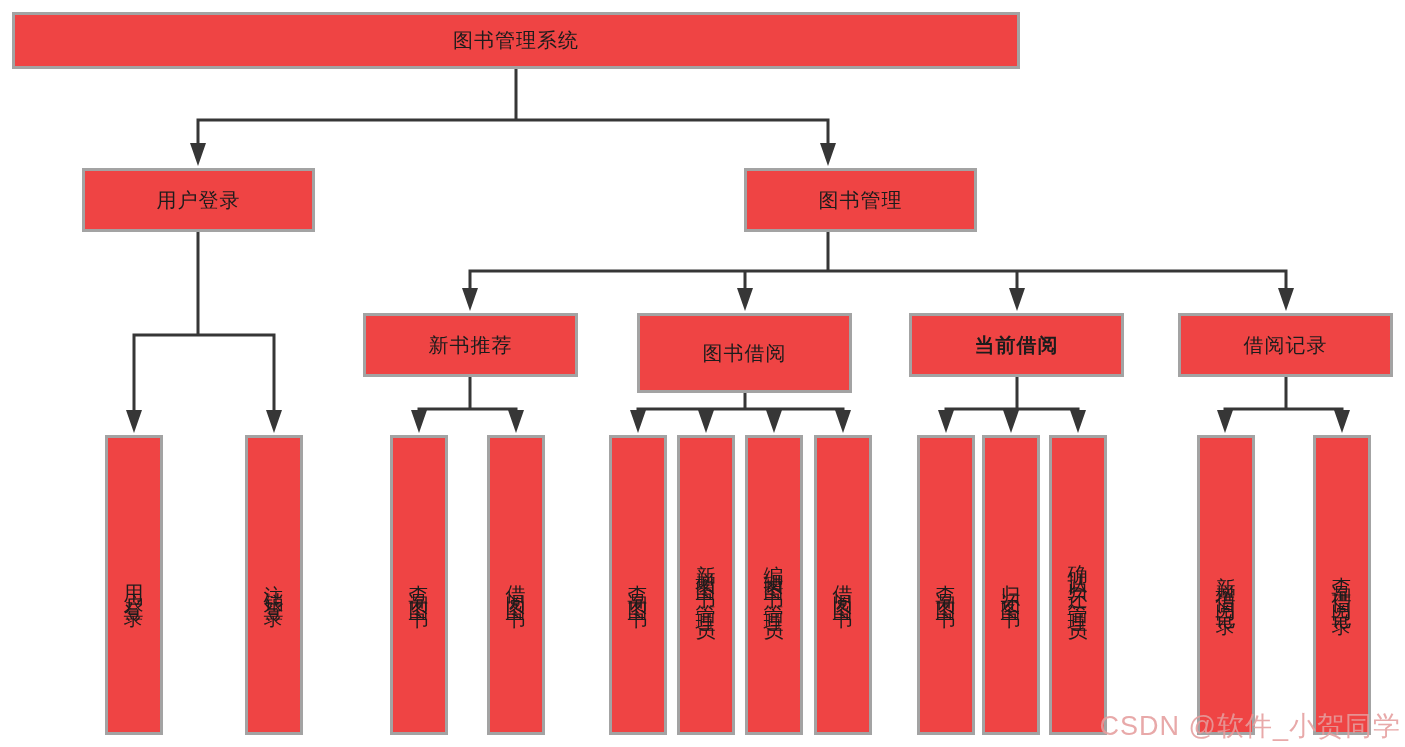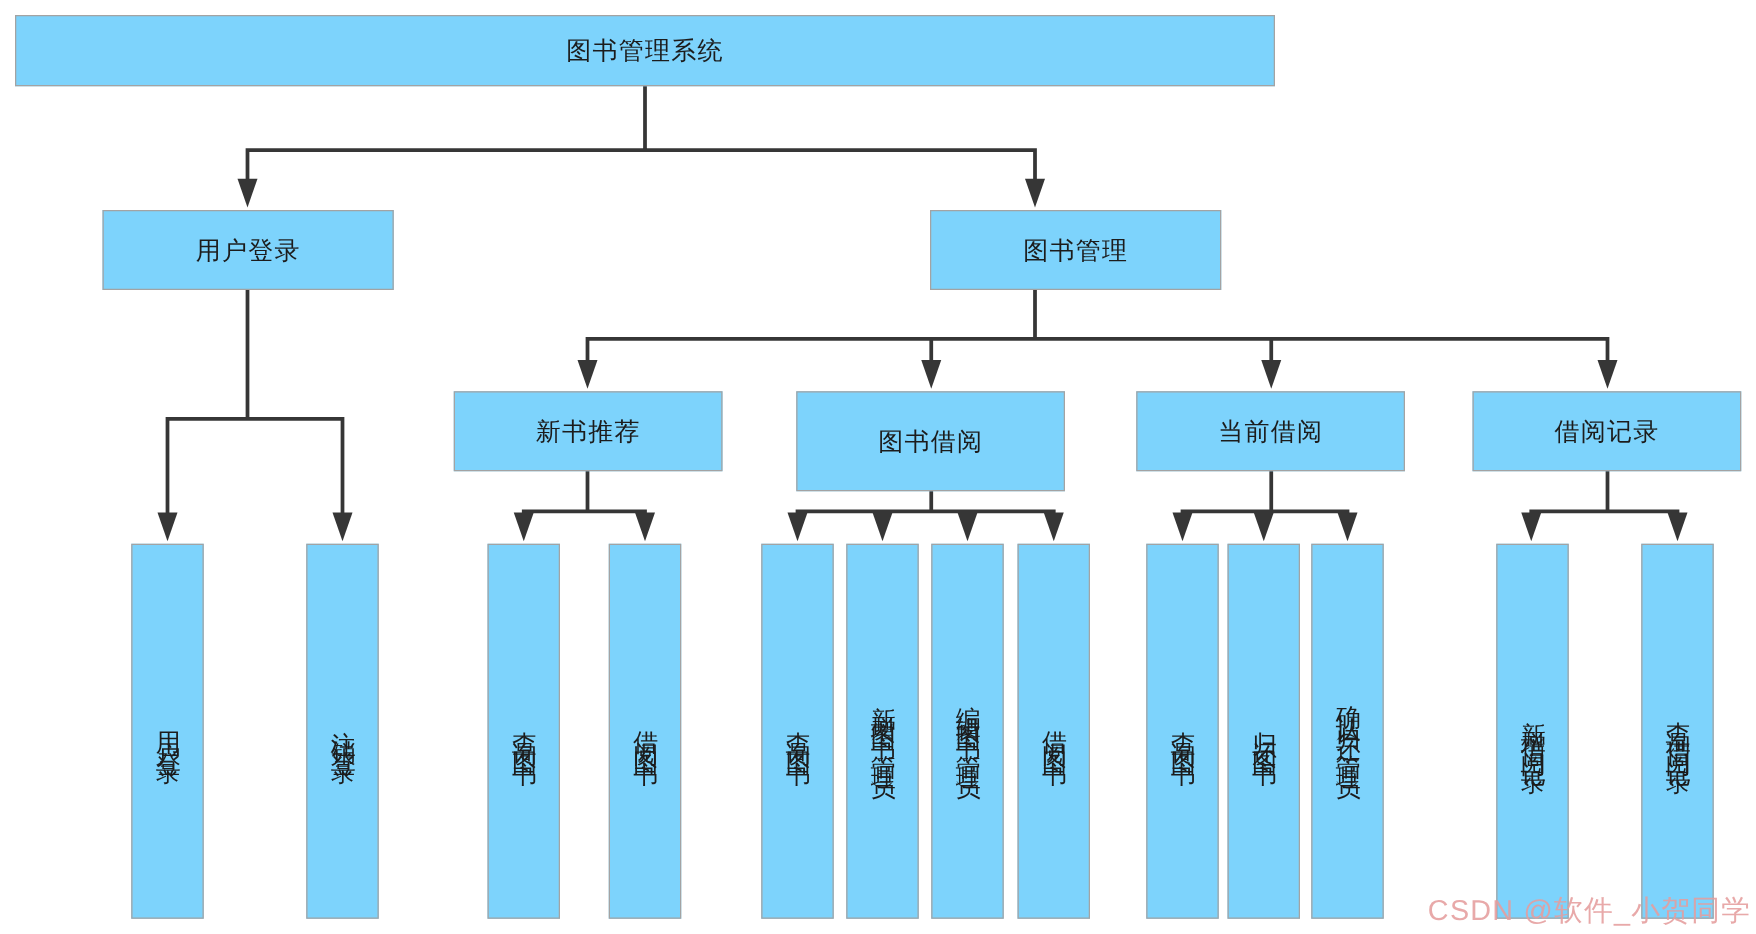--- a/index.html
+++ b/index.html
@@ -8,22 +8,22 @@
     width: 1405px;
     height: 747px;
     background: #ffffff;
     font-family: "Liberation Sans", sans-serif;
     overflow: hidden;
   }
   svg.wires { position: absolute; left: 0; top: 0; width: 1405px; height: 747px; }
   .node {
     position: absolute;
     box-sizing: border-box;
-    border: 1px solid #a3a3a3;
-    background: #7dd3fc;
+    border: 3px solid #a3a3a3;
+    background: #ef4444;
     display: flex;
     align-items: center;
     justify-content: center;
     color: #1c1c1c;
     font-size: 20px;
     letter-spacing: 1px;
     z-index: 2;
   }
   .leaf-label {
     writing-mode: vertical-rl;
@@ -32,34 +32,34 @@
     line-height: 1;
   }
   
   .n-root { left: 12px;  top: 12px;  width: 1008px; height: 57px; }
   
   .n-l2a  { left: 82px;  top: 168px; width: 233px;  height: 64px; }
   .n-l2b  { left: 744px; top: 168px; width: 233px;  height: 64px; }
   
   .n-l3a  { left: 363px;  top: 313px; width: 215px; height: 64px; }
   .n-l3b  { left: 637px;  top: 313px; width: 215px; height: 80px; }
-  .n-l3c  { left: 909px;  top: 313px; width: 215px; height: 64px; }
+  .n-l3c  { left: 909px;  top: 313px; width: 215px; height: 64px; font-weight: bold; }
   .n-l3d  { left: 1178px; top: 313px; width: 215px; height: 64px; }
   
   .leaf { top: 435px; width: 58px; height: 300px; }
   .n-a1 { left: 105px; }  .n-a2 { left: 245px; }
   .n-b1 { left: 390px; }  .n-b2 { left: 487px; }
   .n-c1 { left: 609px; }  .n-c2 { left: 677px; }  .n-c3 { left: 745px; }  .n-c4 { left: 814px; }
   .n-d1 { left: 917px; }  .n-d2 { left: 982px; }  .n-d3 { left: 1049px; }
   .n-e1 { left: 1197px; } .n-e2 { left: 1313px; }
   .watermark {
     position: absolute;
     right: 4px;
     bottom: 3px;
-    font-size: 23px;
+    font-size: 27px;
     letter-spacing: 1px;
     color: rgba(229, 157, 157, 0.88);
     z-index: 5;
     white-space: nowrap;
   }
 </style>
 </head>
 <body>
 
 <div class="canvas">

